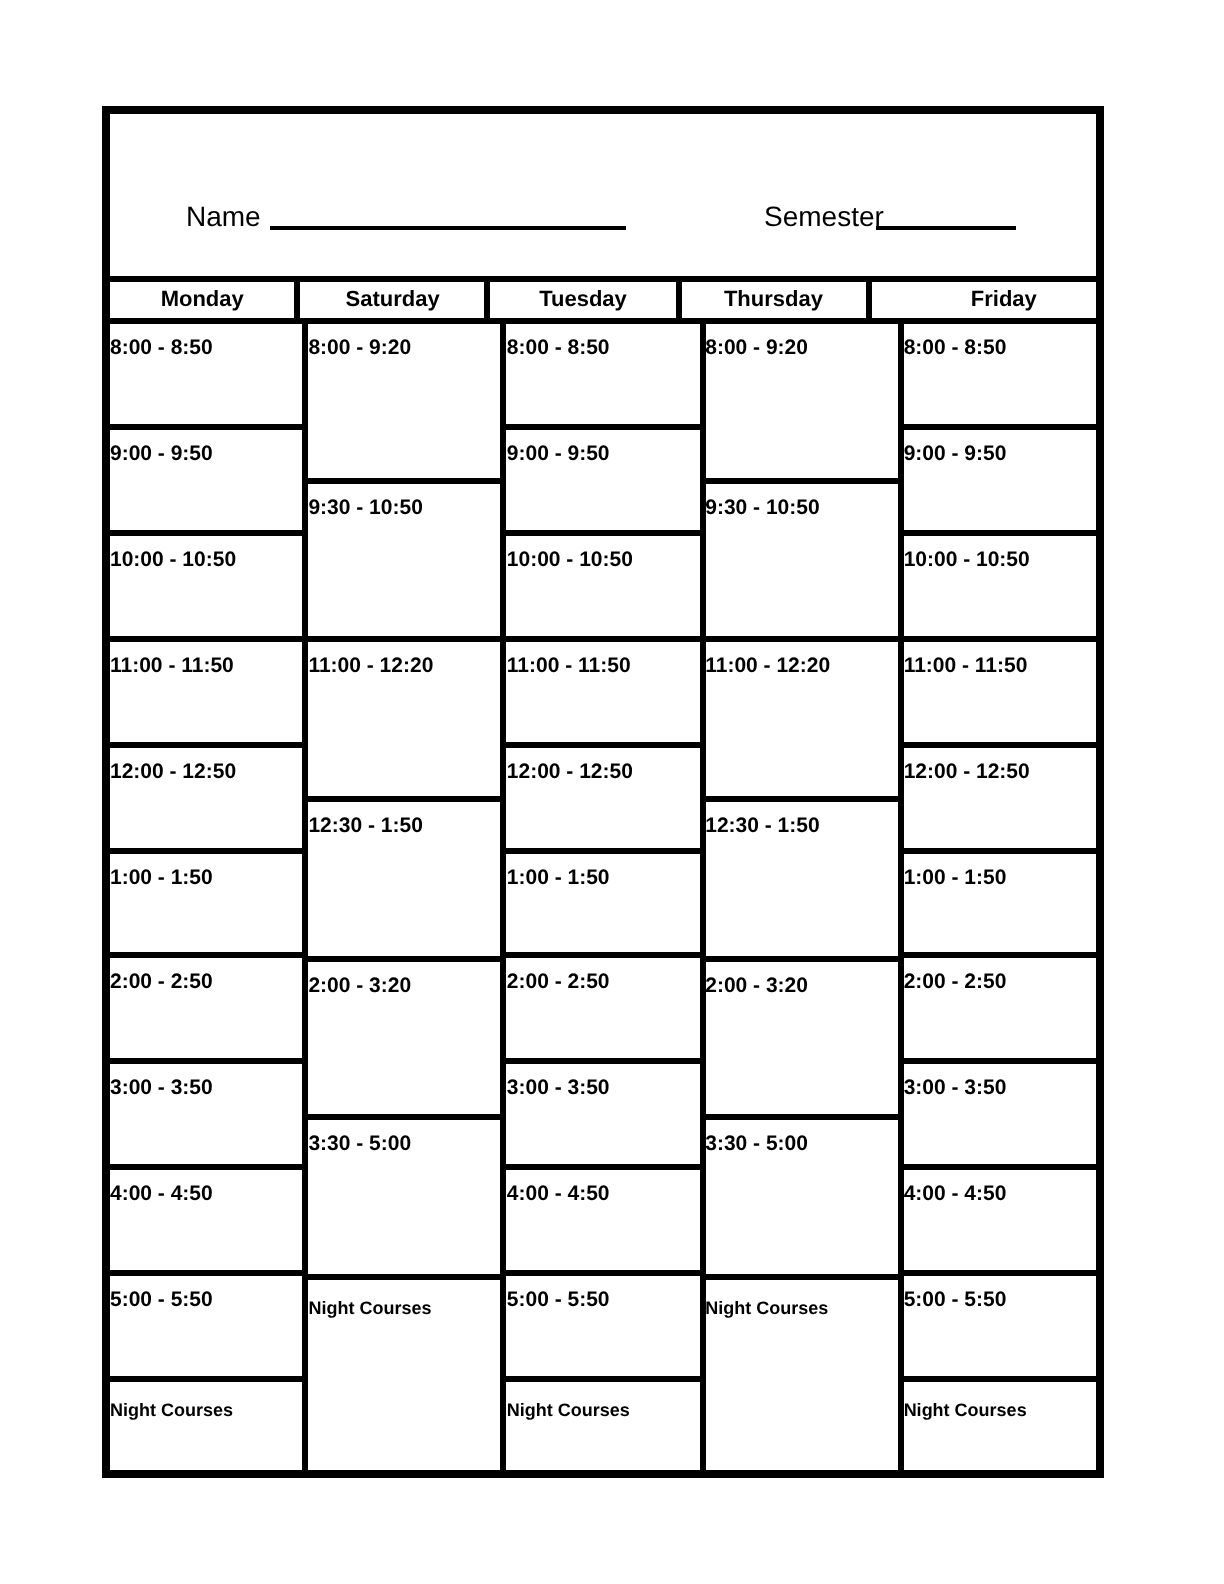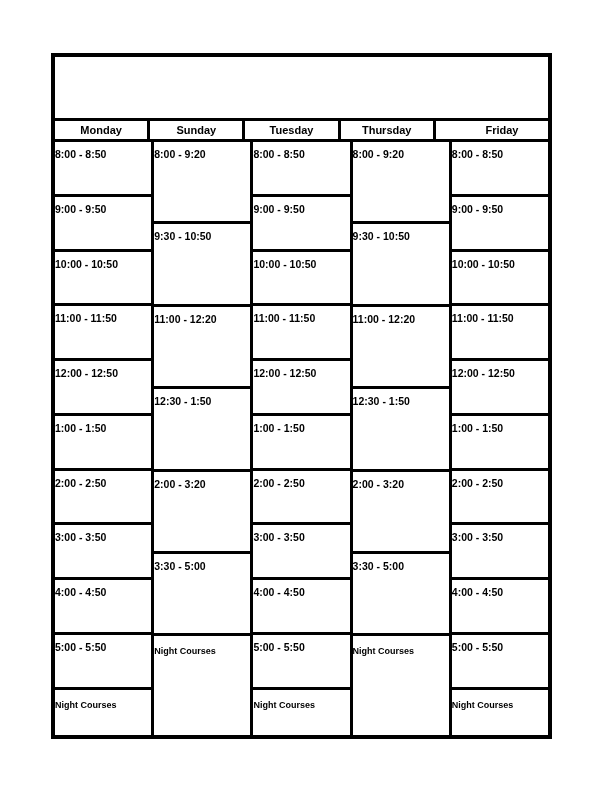--- a/index.html
+++ b/index.html
@@ -29,20 +29,21 @@
   .name-label { left: 38px; }
   .semester-label { left: 327px; }
   .blank { position: absolute; bottom: 1px; height: 12px; border-bottom: 2px solid var(--ink, #000); }
   .name-blank { left: 80px; width: 178px; }
   .semester-blank { left: 383px; width: 70px; }
 
   .day-header-row {
     flex: none; display: flex; height: 24px;
     border-top: 3px solid; border-bottom: 3px solid;
     box-sizing: border-box;
+    margin-top: 20px;
   }
   .day-header-cell {
     flex: 1 1 0; display: flex; align-items: center; justify-content: center;
     font-size: 11px; font-weight: bold;
     border-right: 3px solid; box-sizing: border-box;
     overflow: hidden; white-space: nowrap;
   }
   .day-header-cell:last-child { border-right: none; padding-left: 20px; }
 
   .grid { flex: 1 1 auto; display: flex; min-height: 0; }
@@ -61,25 +62,31 @@
   .slot.night { padding-top: 4px; }
   .slot.night .slot-label { font-size: 9px; }
 </style>
 </head>
 <body>
 
 <div class="page" style="--ink: #000000; --paper: #ffffff;">
   <div class="sheet">
 
     <div class="top-section">
+      <div class="fields-row">
+        <span class="field-label name-label">Name</span>
+        <span class="blank name-blank"></span>
+        <span class="field-label semester-label">Semester</span>
+        <span class="blank semester-blank"></span>
+      </div>
     </div>
 
     <div class="day-header-row" id="day-header-row">
         <div class="day-header-cell">Monday</div>
-        <div class="day-header-cell">Sunday</div>
+        <div class="day-header-cell">Saturday</div>
         <div class="day-header-cell">Tuesday</div>
         <div class="day-header-cell">Thursday</div>
         <div class="day-header-cell">Friday</div>
       </div>
 
     <div class="grid" id="schedule-grid">
         <div class="day-column">
           <div class="slot" style="flex: 60 1 0px;"><span class="slot-label">8:00 - 8:50</span></div>
           <div class="slot" style="flex: 60 1 0px;"><span class="slot-label">9:00 - 9:50</span></div>
           <div class="slot" style="flex: 60 1 0px;"><span class="slot-label">10:00 - 10:50</span></div>

